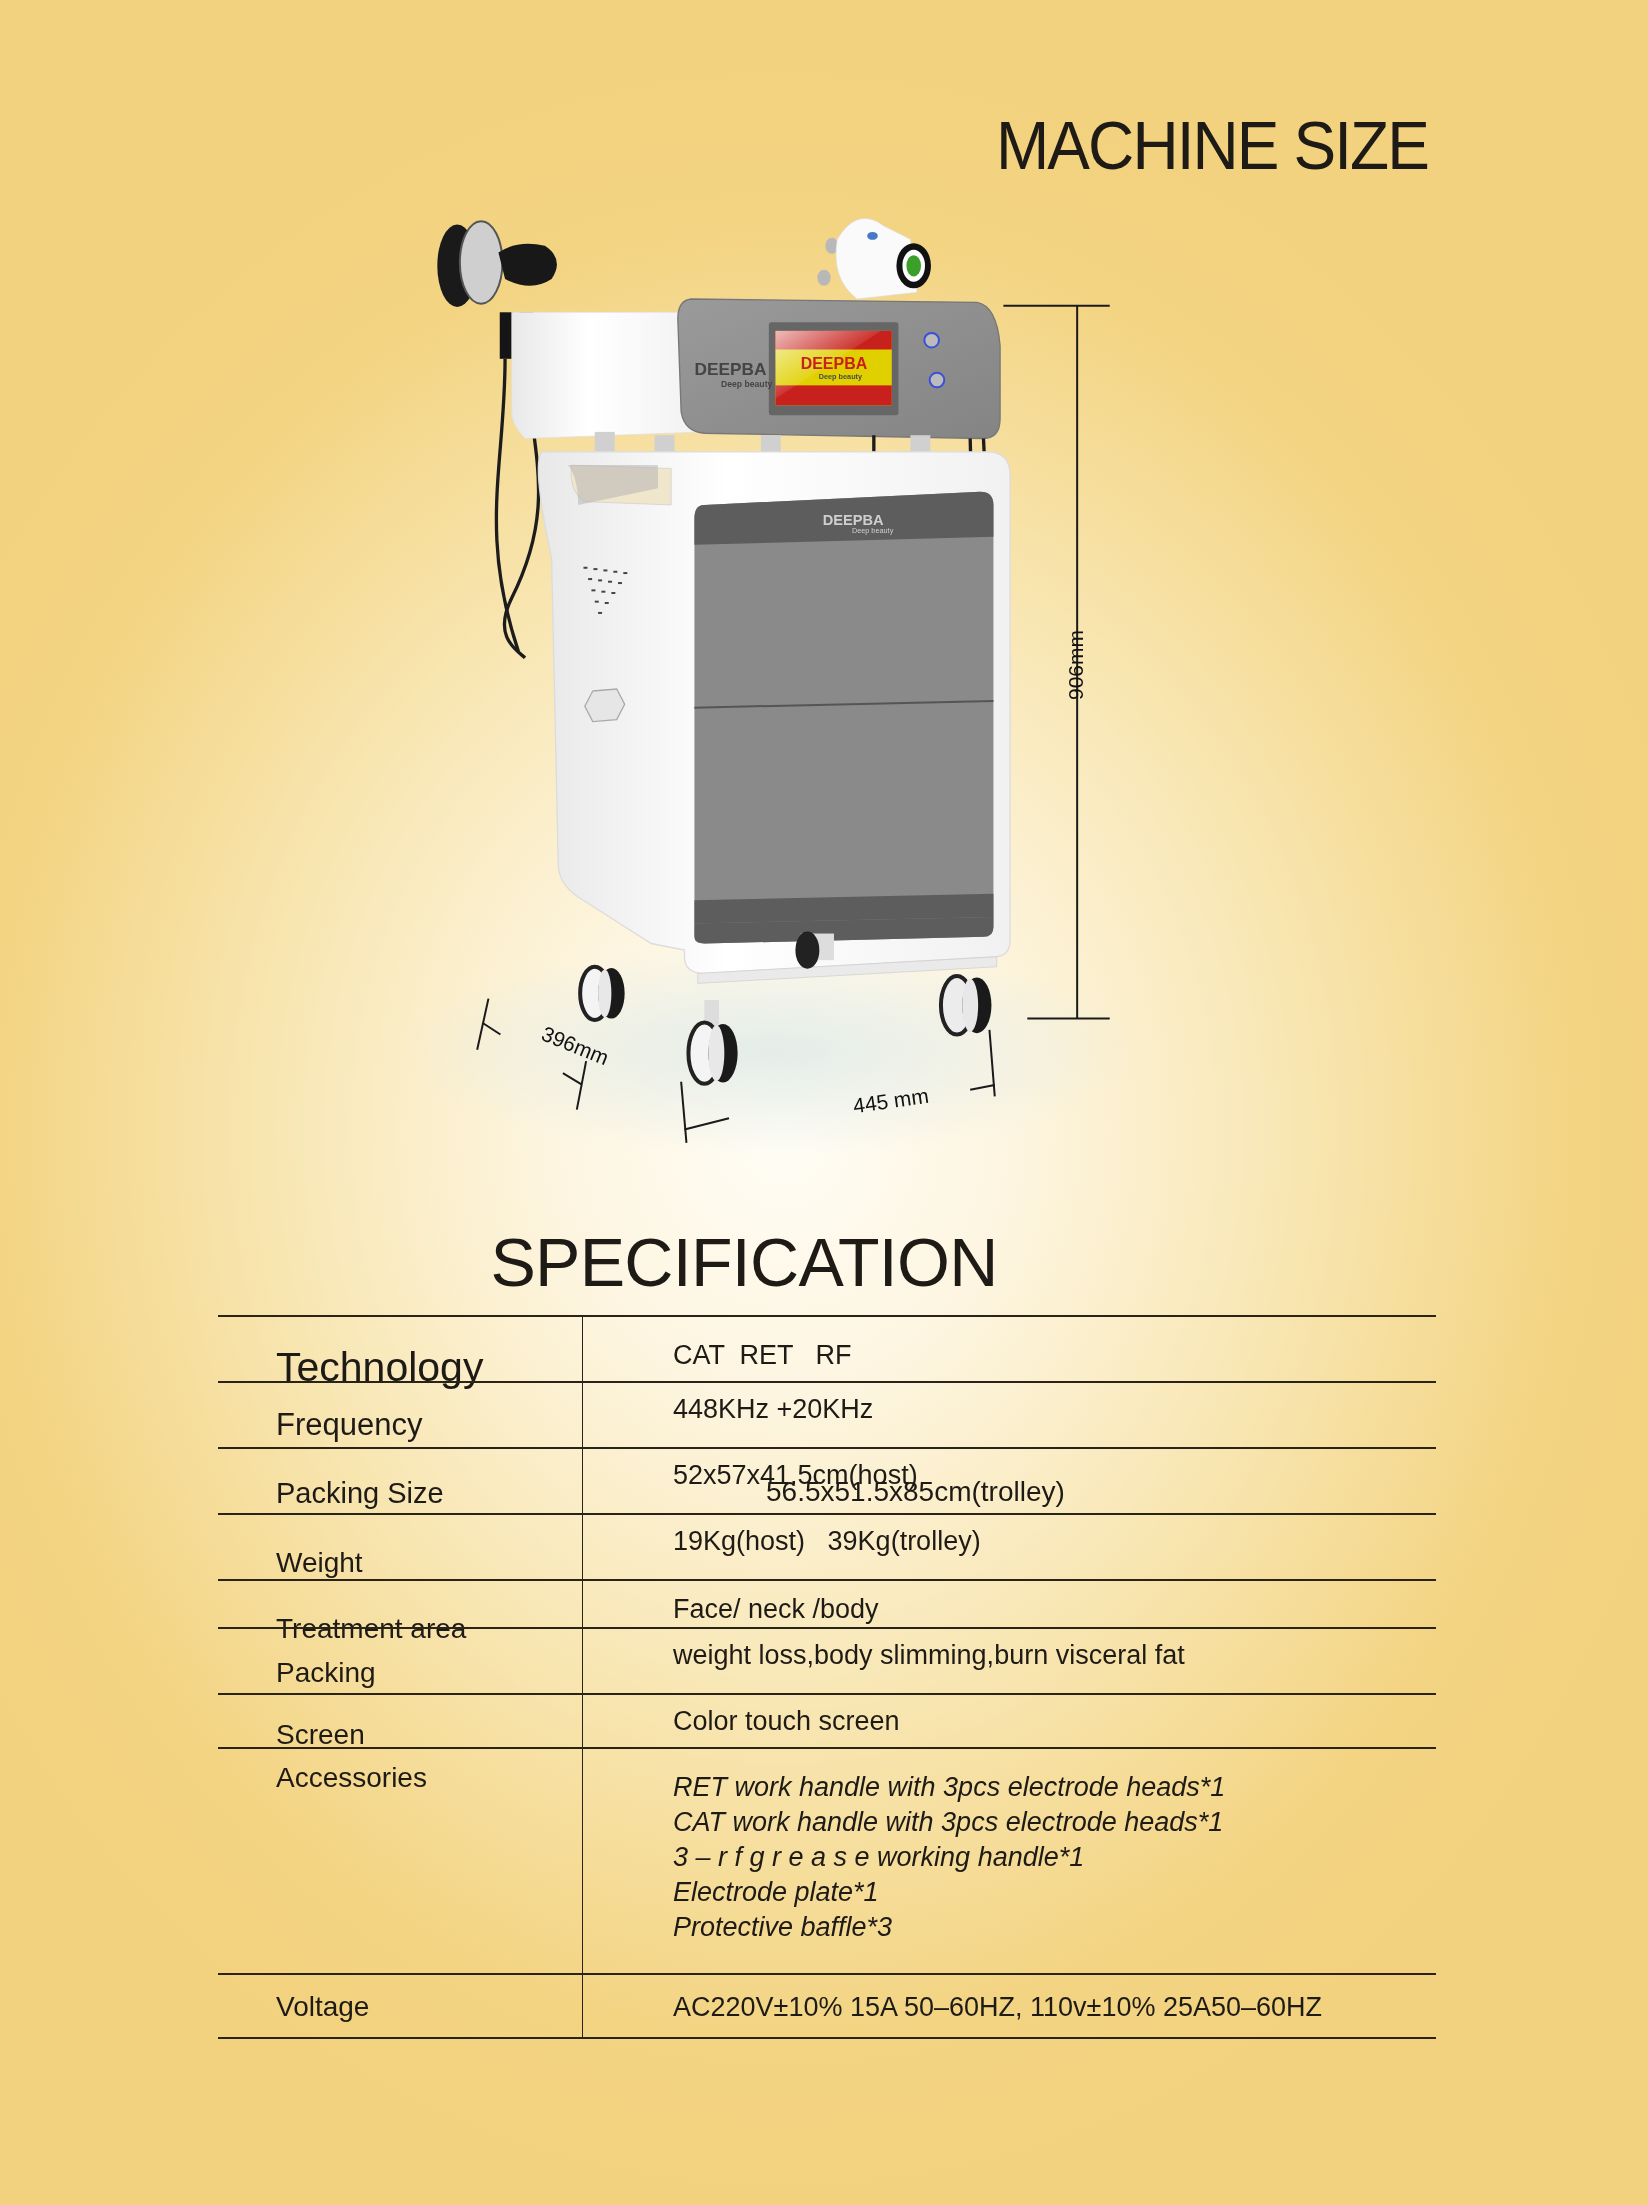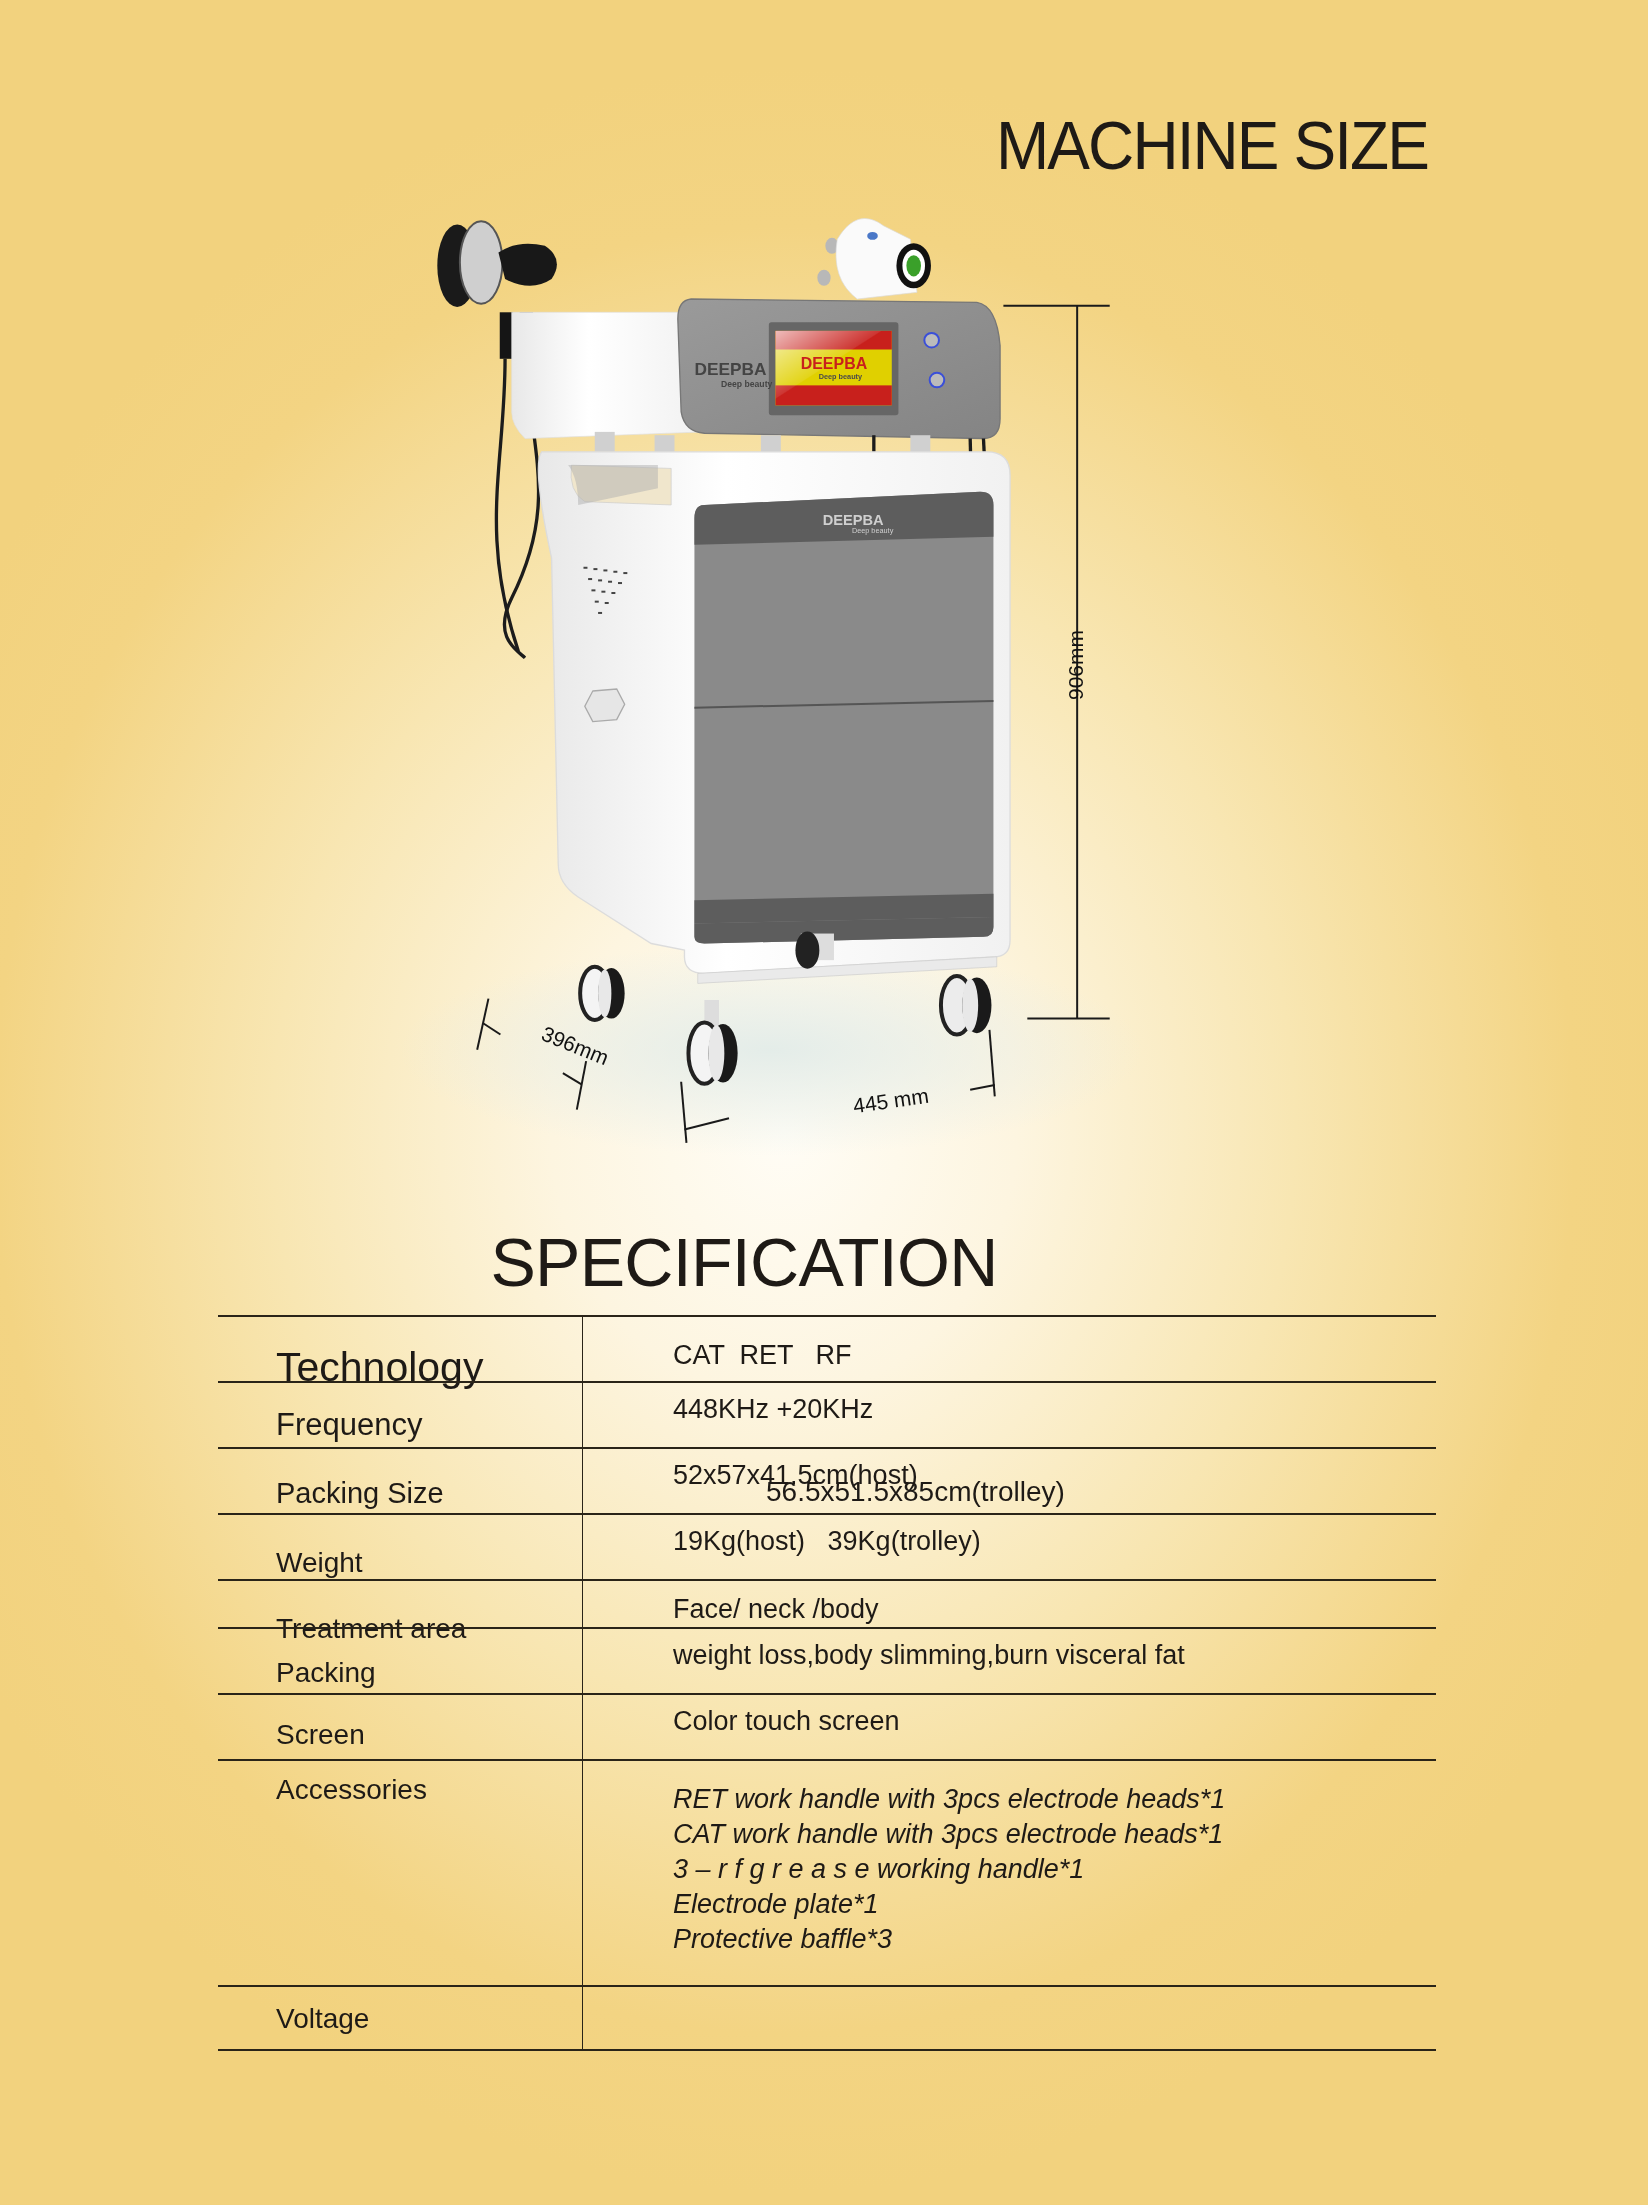--- a/index.html
+++ b/index.html
@@ -213,36 +213,37 @@
   <div class="row" data-name="table-row" style="height:48px;">
     <div class="divider"></div>
     <div class="cell-label" style="top:32px; font-size:28px;" data-name="row-label">Treatment area</div>
     <div class="cell-value" style="top:10.6px;" data-name="row-value">Face/ neck /body</div>
   </div>
   <div class="row" data-name="table-row" style="height:66px;">
     <div class="divider"></div>
     <div class="cell-label" style="top:28px; font-size:28px;" data-name="row-label">Packing</div>
     <div class="cell-value" style="top:9.3px;" data-name="row-value">weight loss,body slimming,burn visceral fat</div>
   </div>
-  <div class="row" data-name="table-row" style="height:66px;">
+  <div class="row" data-name="table-row" style="height:54px;">
     <div class="divider"></div>
     <div class="cell-label" style="top:24px; font-size:28px;" data-name="row-label">Screen</div>
     <div class="cell-value" style="top:9.3px;" data-name="row-value">Color touch screen</div>
   </div>
   <div class="row" data-name="table-row" style="height:226px;">
     <div class="divider"></div>
     <div class="cell-label" style="top:13.3px; font-size:28px;" data-name="row-label">Accessories</div>
     <div class="cell-value" style="top:21px;font-style:italic;" data-name="accessories-list">
       <div data-name="accessory-item">RET work handle with 3pcs electrode heads*1</div>
       <div data-name="accessory-item">CAT work handle with 3pcs electrode heads*1</div>
       <div data-name="accessory-item">3 – r f g r e a s e working handle*1</div>
       <div data-name="accessory-item">Electrode plate*1</div>
       <div data-name="accessory-item">Protective baffle*3</div>
     </div>
   </div>
   <div class="row" data-name="table-row" style="height:66px;">
     <div class="divider"></div>
     <div class="cell-label" style="top:16px; font-size:28px;" data-name="row-label">Voltage</div>
+    <div class="cell-value" style="top:14.6px;" data-name="row-value">AC220V±10% 15A 50–60HZ, 110v±10% 25A50–60HZ</div>
   </div>
 </div>
 
 <style>.cell-value[data-name="row-value"], .cell-value[data-name="row-value-2"] { white-space:pre; }</style>
 
 
 </body></html>

